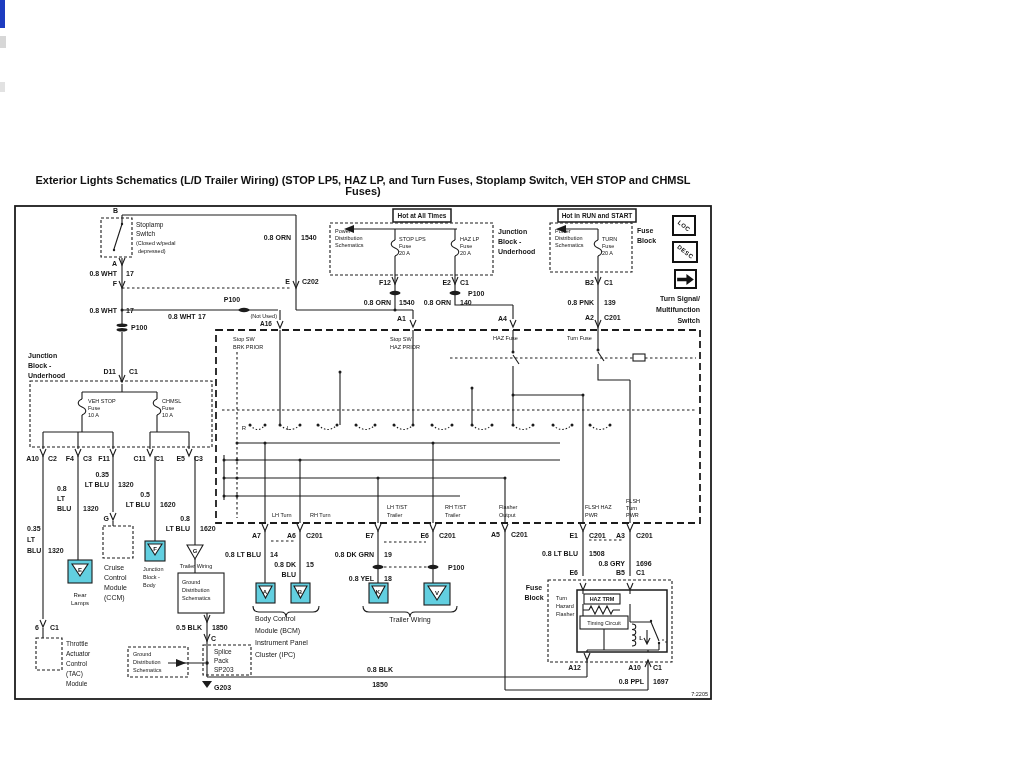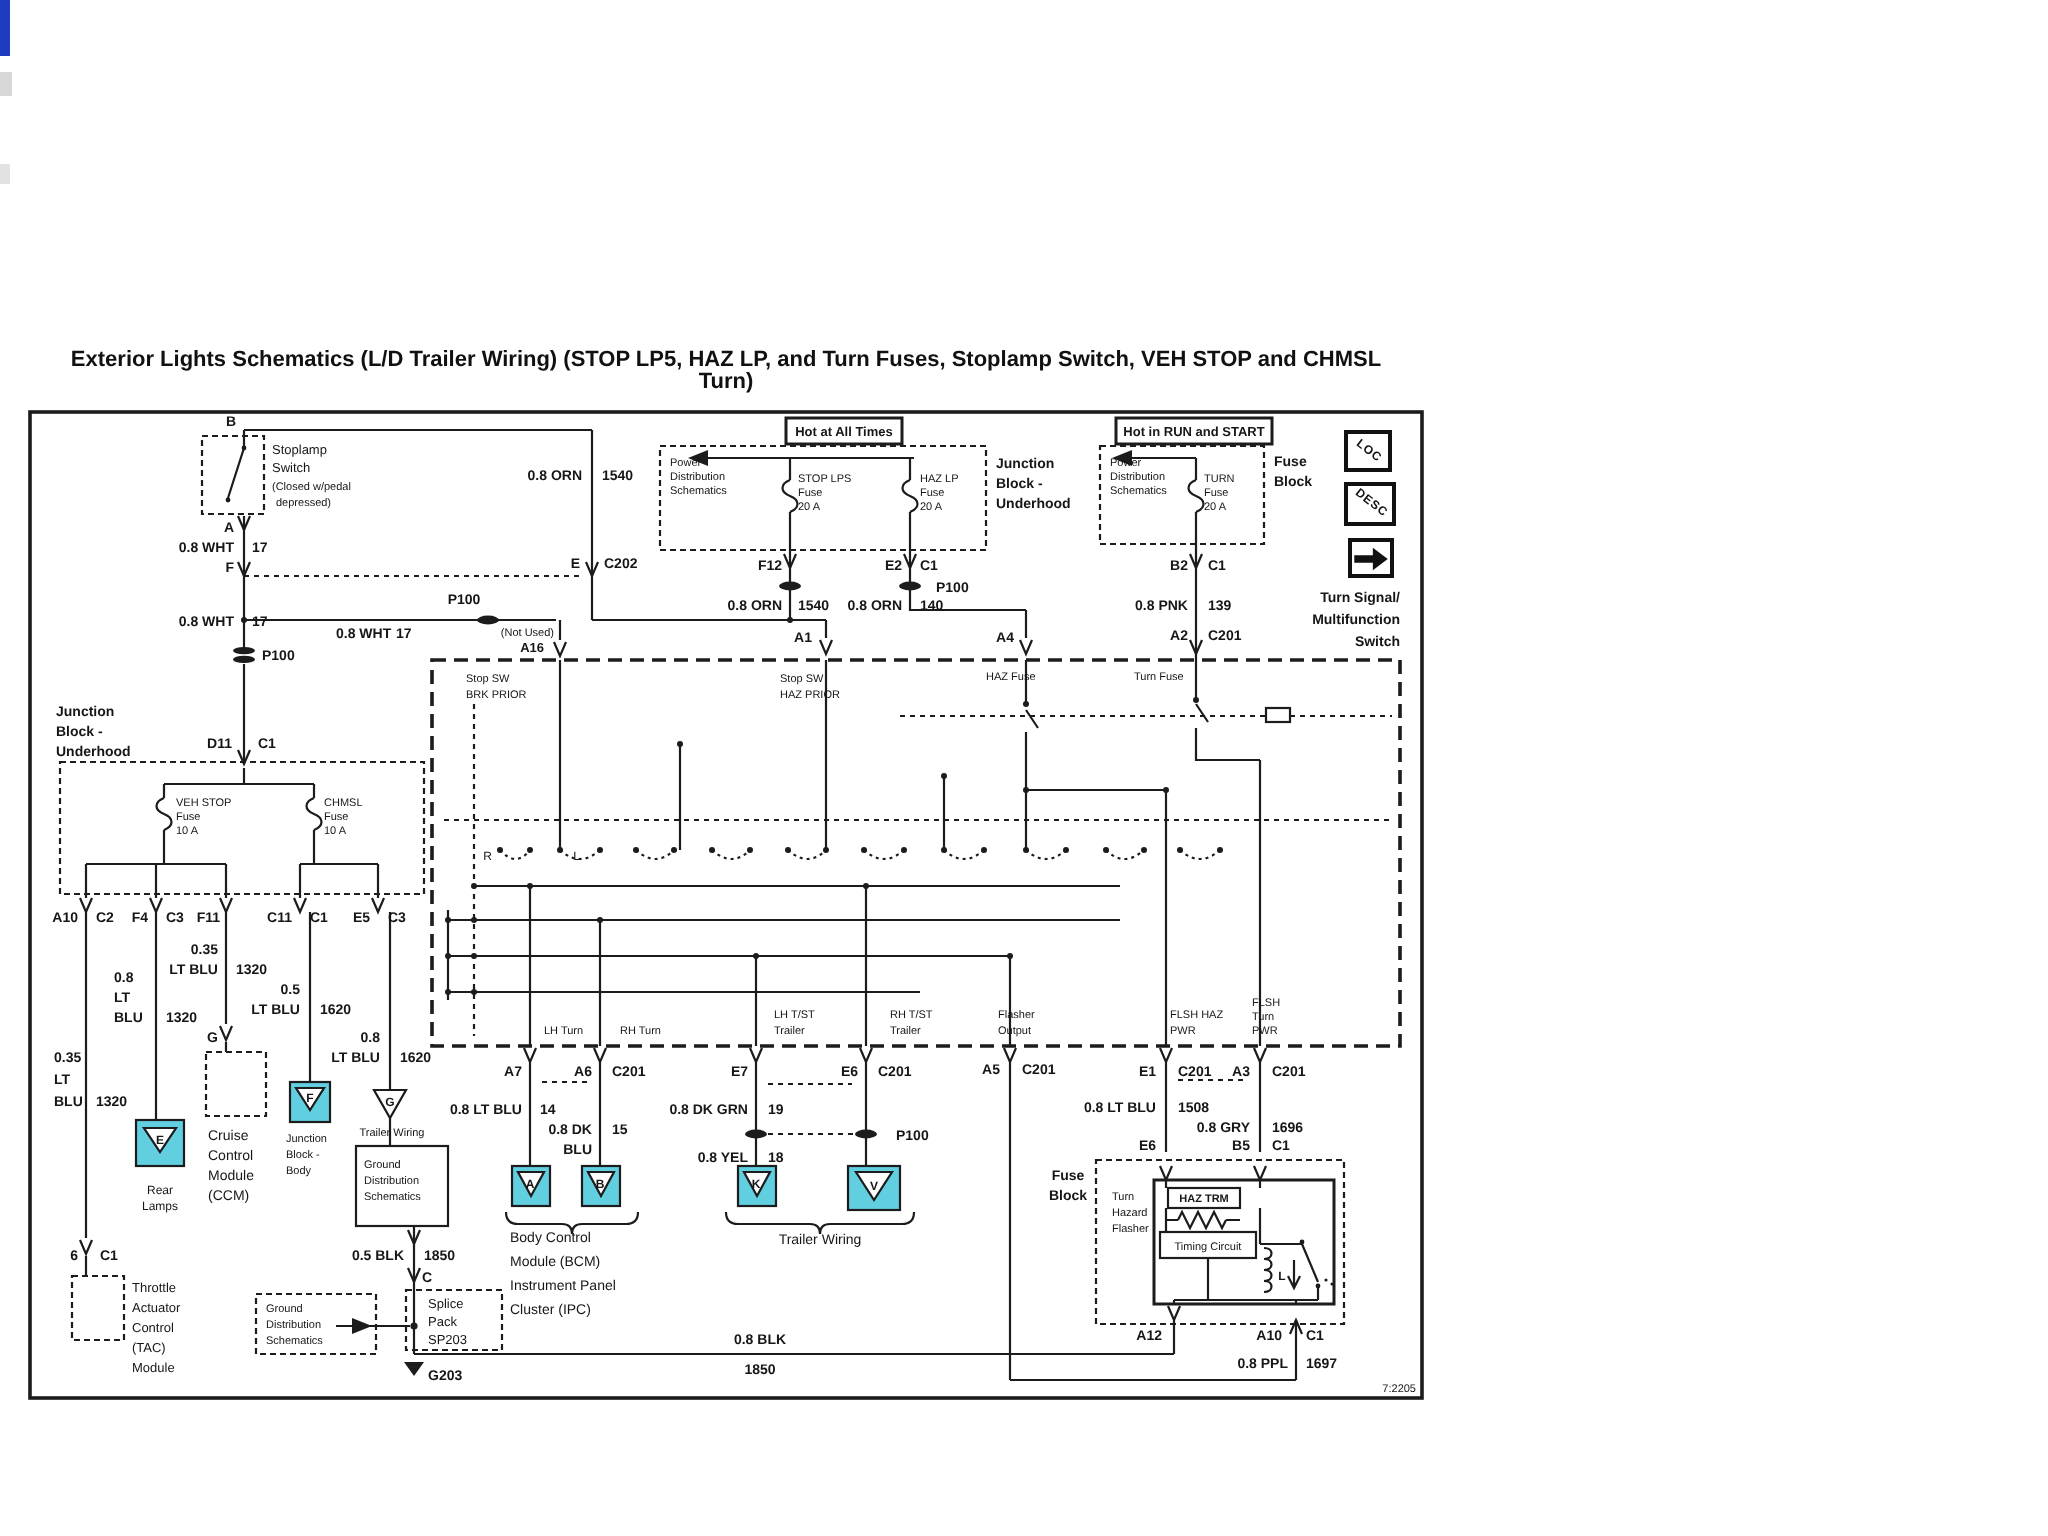--- a/index.html
+++ b/index.html
@@ -25,21 +25,21 @@
 </head>
 <body>
 
 <div class="stage">
   <div class="artifact blue-bar"></div>
   <div class="artifact smudge1"></div>
   <div class="artifact smudge2"></div>
 
   <div class="title">
     <div>Exterior Lights Schematics (L/D Trailer Wiring) (STOP LP5, HAZ LP, and Turn Fuses, Stoplamp Switch, VEH STOP and CHMSL</div>
-    <div>Turn)</div>
+    <div>Fuses)</div>
   </div>
 
   <div class="frame">
     <svg width="698" height="495" viewBox="14 205 698 495">
       <g fill="none" stroke="#1c1c1c" stroke-width="1.8">
         <rect x="15" y="206" width="696" height="493"></rect>
       </g>
 
       <g fill="none" stroke="#1c1c1c" stroke-width="1.1">
 

